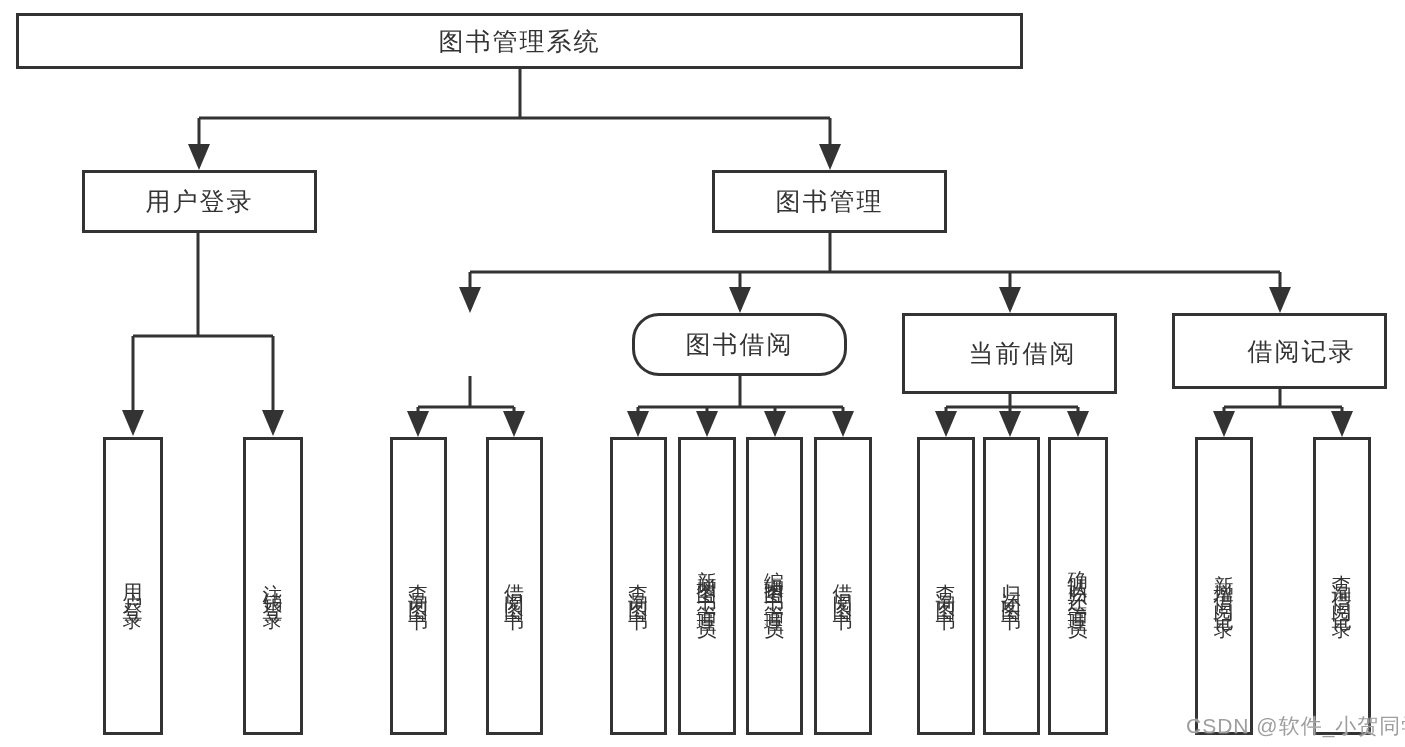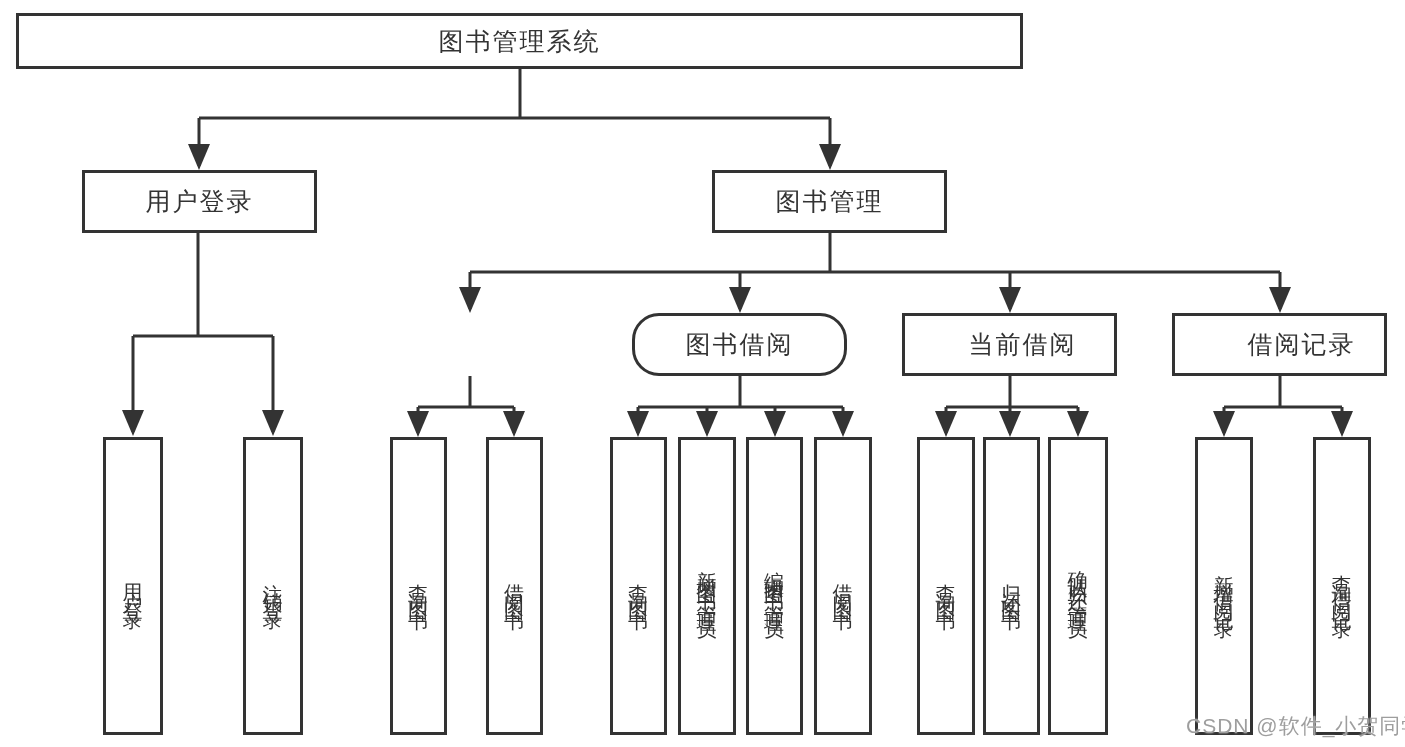--- a/index.html
+++ b/index.html
@@ -87,22 +87,22 @@
       <polygon points="1331,411 1353,411 1342,437"></polygon>
     </g>
   </svg>
 
   <div class="node hnode" style="left:16px; top:13px; width:1007px; height:56px;">图书管理系统</div>
 
   <div class="node hnode" style="left:82px; top:170px; width:235px; height:63px;">用户登录</div>
   <div class="node hnode" style="left:712px; top:170px; width:235px; height:63px;">图书管理</div>
 
   <div class="node hnode" style="left:632px; top:313px; width:215px; height:63px;border-radius:27px;">图书借阅</div>
-  <div class="node hnode" style="left:902px; top:313px; width:215px; height:63px;padding-left:26px;">当前借阅</div>
-  <div class="node hnode" style="left:1172px; top:313px; width:215px; height:63px;padding-left:44px;">借阅记录</div>
+  <div class="node hnode" style="left:902px; top:313px; width:215px; height:81px;padding-left:26px;">当前借阅</div>
+  <div class="node hnode" style="left:1172px; top:313px; width:215px; height:76px;padding-left:44px;">借阅记录</div>
 
   <div class="node vnode" style="left:103px; top:437px; width:60px; height:298px;">
     <span class="vtext">用户登录</span>
   </div>
   <div class="node vnode" style="left:243px; top:437px; width:60px; height:298px;">
     <span class="vtext">注销登录</span>
   </div>
 
   <div class="node vnode" style="left:390px; top:437px; width:57px; height:298px;">
     <span class="vtext">查询图书</span>

